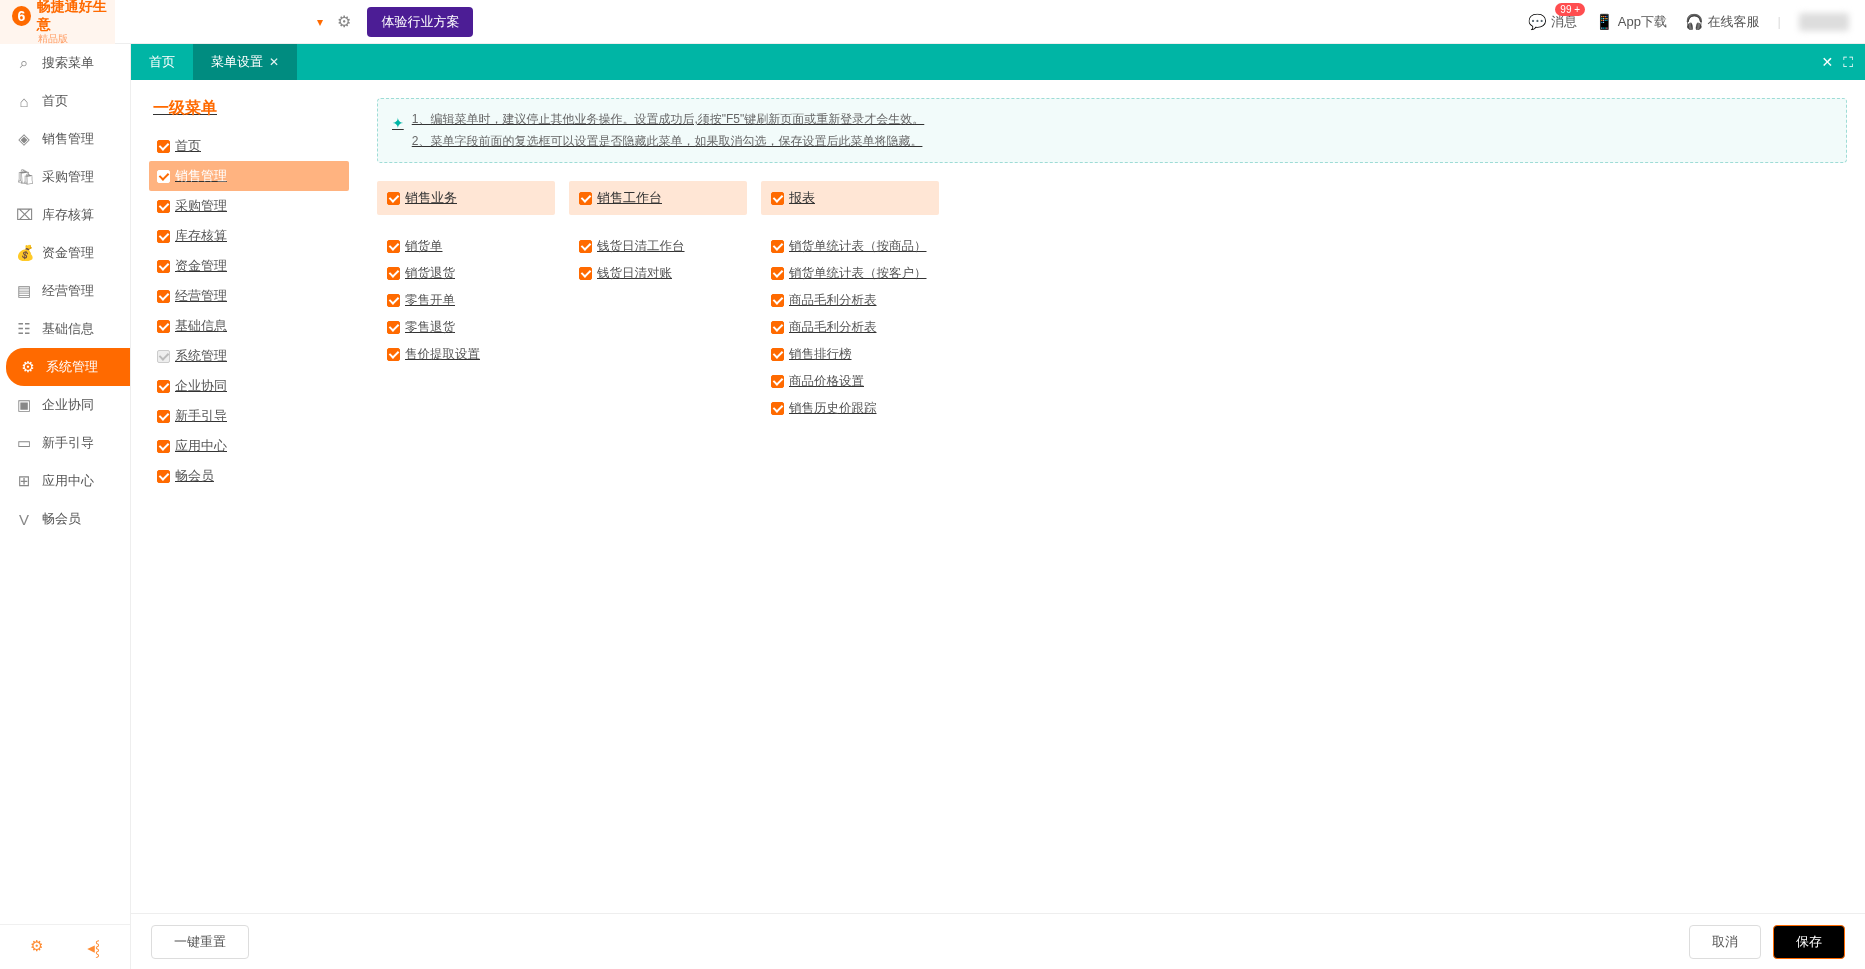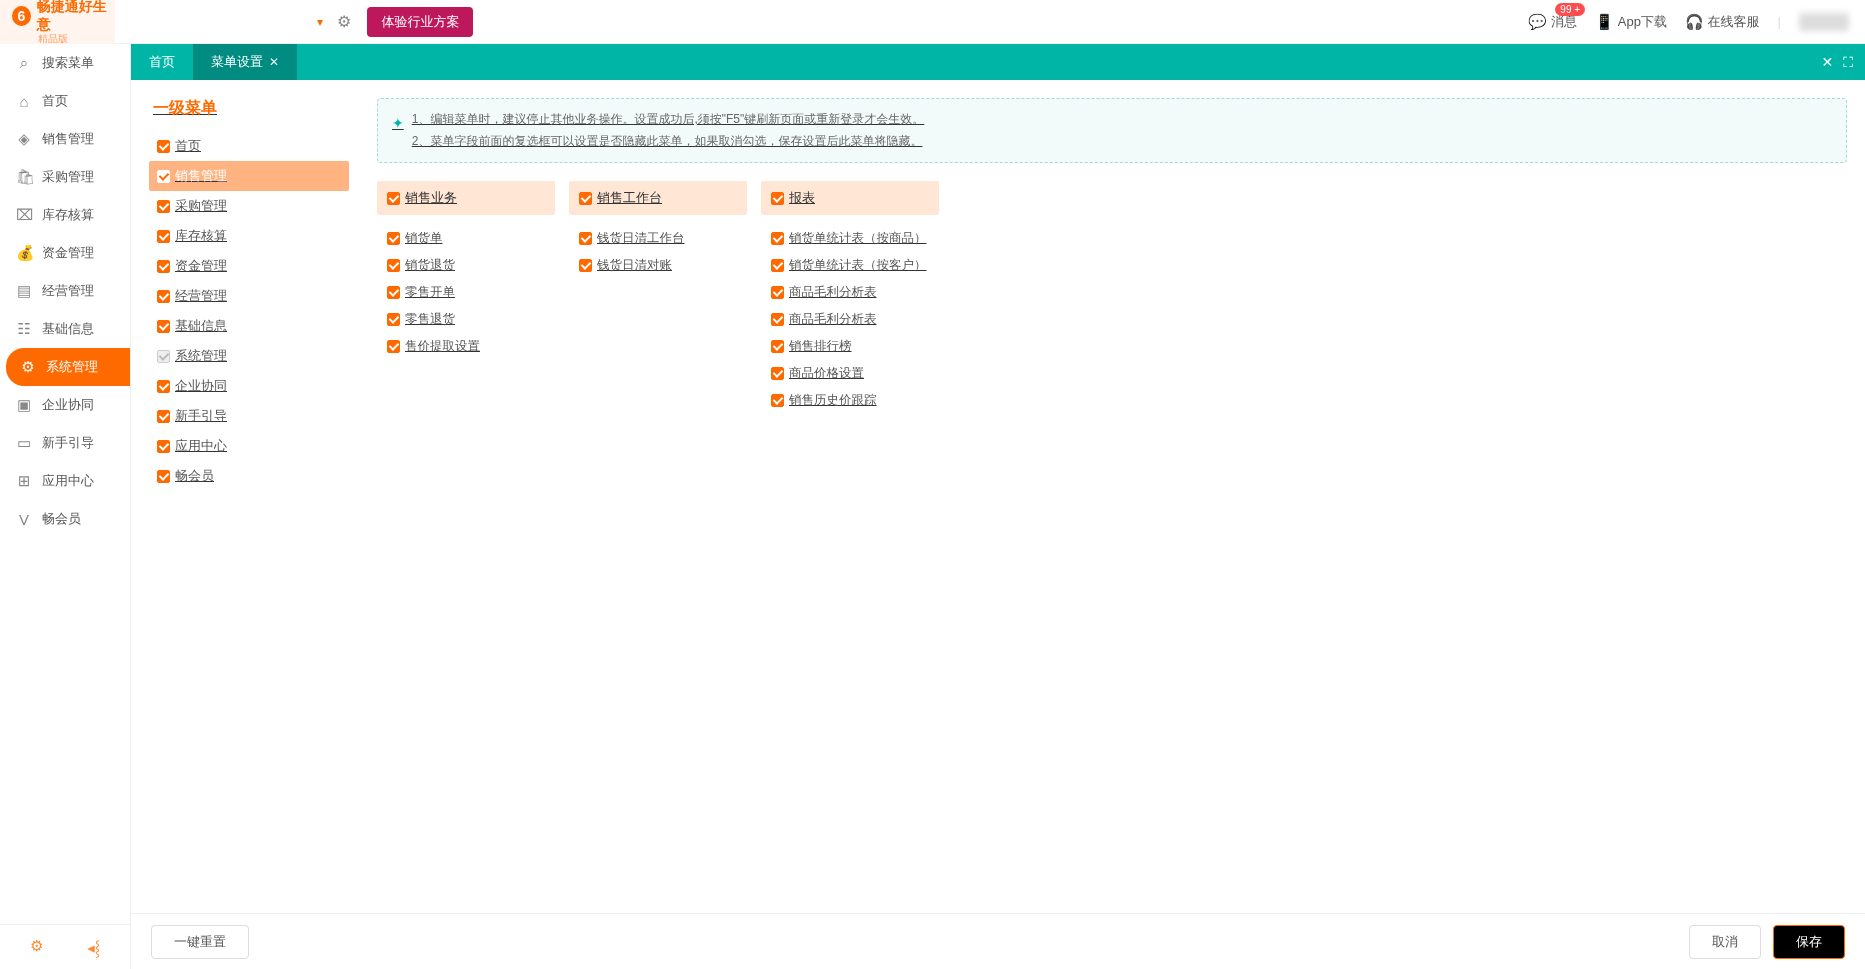--- a/index.html
+++ b/index.html
@@ -10,21 +10,21 @@
 .logo-area { display: flex; align-items: center; width: 115px; background: #fff5ee; height: 44px; margin: 0 -16px 0 -16px; padding-left: 12px; }
 .logo-icon { width: 20px; height: 20px; border-radius: 50%; background: #ff6a00; color: #fff; display: inline-flex; align-items: center; justify-content: center; font-weight: bold; margin-right: 6px; font-size: 14px; }
 .logo-text { font-size: 14px; font-weight: 600; color: #ff6a00; }
 .logo-sub { font-size: 10px; color: #ff9e66; margin-left: 26px; margin-top: -2px; }
 .logo-wrap { display: flex; flex-direction: column; }
 
 .org-select { margin-left: 28px; color: #bbb; filter: blur(3px); min-width: 150px; display: flex; align-items: center; }
 .chev-down { color: #ff6a00; margin-left: 40px; font-size: 12px; }
 
 .gear { margin-left: 14px; color: #888; cursor: pointer; font-size: 16px; }
-.cta-btn { margin-left: 16px; background: #be185d; color: #fff; border: none; border-radius: 4px; padding: 6px 14px; font-size: 13px; cursor: pointer; text-align: center; }
+.cta-btn { margin-left: 16px; background: #4c1d95; color: #fff; border: none; border-radius: 4px; padding: 6px 14px; font-size: 13px; cursor: pointer; text-align: center; }
 
 .header-right { margin-left: auto; display: flex; align-items: center; gap: 18px; color: #555; }
 .hr-item { display: flex; align-items: center; gap: 4px; cursor: pointer; font-size: 13px; }
 .hr-icon { font-size: 15px; }
 .badge-msg { position: relative; }
 .badge-99 { position: absolute; top: -10px; right: -8px; background: #ff4d4f; color: #fff; font-size: 10px; padding: 1px 5px; border-radius: 8px; }
 .avatar-blur { width: 50px; height: 18px; background: #ddd; filter: blur(3px); border-radius: 3px; }
 
 
 .body-wrap { display: flex; height: calc(100vh - 44px); }
@@ -68,21 +68,21 @@
 .chk.disabled::after { border-color: #bbb; }
 
 
 .rpanel { flex: 1; display: flex; flex-direction: column; overflow: hidden; }
 .info-box { border: 1px dashed #9edcd6; background: #f2fbfa; border-radius: 4px; padding: 10px 14px; margin-bottom: 18px; font-size: 12px; color: #666; line-height: 1.8; display: flex; gap: 8px; }
 .info-ic { color: #00b5a5; font-size: 14px; margin-top: 2px; }
 
 .cols { display: flex; gap: 14px; align-items: flex-start; }
 .col { width: 178px; }
 .col-head { background: #ffe6d5; padding: 8px 10px; display: flex; align-items: center; font-size: 13px; font-weight: 500; color: #333; border-radius: 2px; }
-.col-body { padding: 10px 2px 6px; }
+.col-body { padding: 18px 2px 6px; }
 .col-item { display: flex; align-items: center; padding: 5px 8px; font-size: 12.5px; color: #555; }
 
 
 .page-footer { position: absolute; bottom: 0; left: 131px; right: 0; height: 56px; background: #fff; border-top: 1px solid #eee; display: flex; align-items: center; padding: 0 20px; }
 .btn { padding: 7px 22px; border-radius: 4px; font-size: 13px; cursor: pointer; border: 1px solid #ddd; background: #fff; color: #555; text-align: center; }
 .btn.primary { background: #000000; border-color: #ff6a00; color: #fff; }
 .footer-right { margin-left: auto; display: flex; gap: 12px; }
 </style>
 </head>
 <body>

